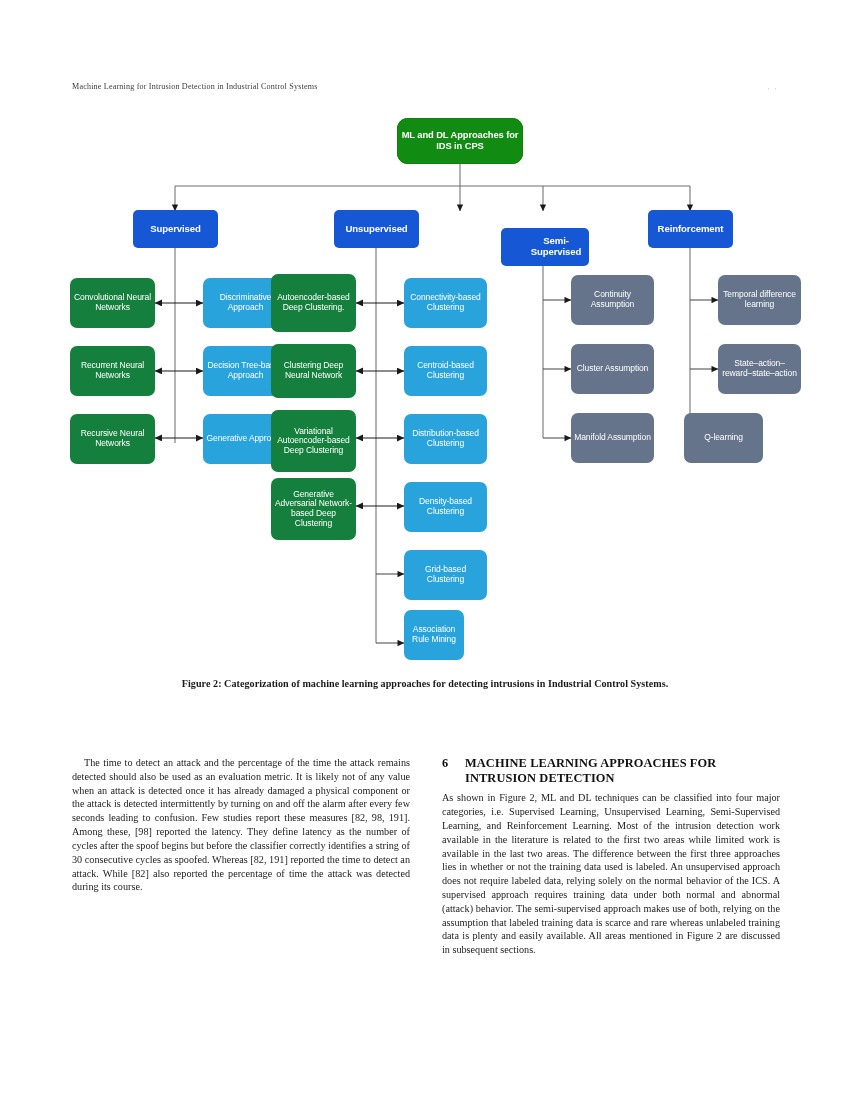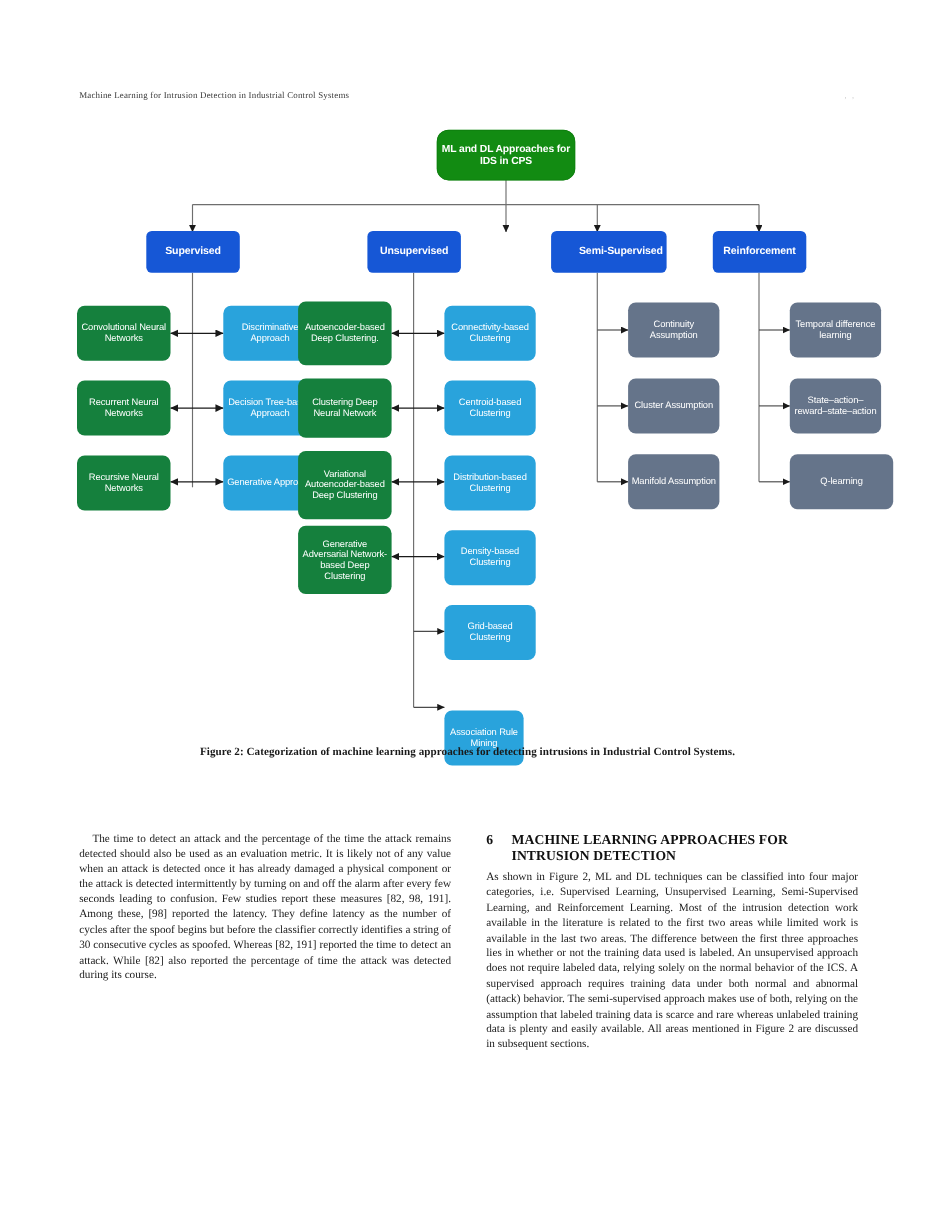--- a/index.html
+++ b/index.html
@@ -155,50 +155,50 @@
         <path d="M630,192 L658,192" marker-end="url(#ah2)"></path>
         <path d="M630,261 L658,261" marker-end="url(#ah2)"></path>
         <path d="M630,330 L658,330" marker-end="url(#ah2)"></path>
       </g>
     </svg>
 
     <div class="node n-root" style="left:337px;top:10px;width:126px;height:46px;">ML and DL Approaches for IDS in CPS</div>
 
     <div class="node n-cat" style="left:73px;top:102px;width:85px;height:38px;">Supervised</div>
     <div class="node n-cat" style="left:274px;top:102px;width:85px;height:38px;">Unsupervised</div>
-    <div class="node n-cat" style="left:441px;top:102px;width:105px;height:38px;padding-left:25px;">Semi-Supervised</div>
+    <div class="node n-cat" style="left:441px;top:120px;width:88px;height:38px;padding-left:25px;">Semi-Supervised</div>
     <div class="node n-cat" style="left:588px;top:102px;width:85px;height:38px;">Reinforcement</div>
 
     <div class="node n-brown" style="left:10px;top:170px;width:85px;height:50px;">Convolutional Neural Networks</div>
     <div class="node n-brown" style="left:10px;top:238px;width:85px;height:50px;">Recurrent Neural Networks</div>
     <div class="node n-brown" style="left:10px;top:306px;width:85px;height:50px;">Recursive Neural Networks</div>
 
     <div class="node n-blue" style="left:143px;top:170px;width:85px;height:50px;">Discriminative Approach</div>
     <div class="node n-blue" style="left:143px;top:238px;width:85px;height:50px;">Decision Tree-based Approach</div>
     <div class="node n-blue" style="left:143px;top:306px;width:85px;height:50px;">Generative Approach</div>
 
     <div class="node n-brown" style="left:211px;top:166px;width:85px;height:58px;">Autoencoder-based Deep Clustering.</div>
     <div class="node n-brown" style="left:211px;top:236px;width:85px;height:54px;">Clustering Deep Neural Network</div>
     <div class="node n-brown" style="left:211px;top:302px;width:85px;height:62px;">Variational Autoencoder-based Deep Clustering</div>
     <div class="node n-brown" style="left:211px;top:370px;width:85px;height:62px;">Generative Adversarial Network-based Deep Clustering</div>
 
     <div class="node n-blue" style="left:344px;top:170px;width:83px;height:50px;">Connectivity-based Clustering</div>
     <div class="node n-blue" style="left:344px;top:238px;width:83px;height:50px;">Centroid-based Clustering</div>
     <div class="node n-blue" style="left:344px;top:306px;width:83px;height:50px;">Distribution-based Clustering</div>
     <div class="node n-blue" style="left:344px;top:374px;width:83px;height:50px;">Density-based Clustering</div>
     <div class="node n-blue" style="left:344px;top:442px;width:83px;height:50px;">Grid-based Clustering</div>
-    <div class="node n-blue" style="left:344px;top:538px;width:72px;height:50px;">Association Rule Mining</div>
+    <div class="node n-blue" style="left:344px;top:502px;width:60px;height:50px;">Association Rule Mining</div>
 
     <div class="node n-gray" style="left:511px;top:167px;width:83px;height:50px;">Continuity Assumption</div>
     <div class="node n-gray" style="left:511px;top:236px;width:83px;height:50px;">Cluster Assumption</div>
     <div class="node n-gray" style="left:511px;top:305px;width:83px;height:50px;">Manifold Assumption</div>
 
     <div class="node n-gray" style="left:658px;top:167px;width:83px;height:50px;">Temporal difference learning</div>
     <div class="node n-gray" style="left:658px;top:236px;width:83px;height:50px;">State–action–reward–state–action</div>
-    <div class="node n-gray" style="left:658px;top:305px;width:94px;height:50px;">Q-learning</div>
+    <div class="node n-gray" style="left:624px;top:305px;width:79px;height:50px;">Q-learning</div>
   </div>
 
   <div class="caption">Figure 2: Categorization of machine learning approaches for detecting intrusions in Industrial Control Systems.</div>
 
   <div class="cols">
 
     <div class="col col-l">
       <p class="body indent">The time to detect an attack and the percentage of the time the attack remains detected should also be used as an evaluation metric. It is likely not of any value when an attack is detected once it has already damaged a physical component or the attack is detected intermittently by turning on and off the alarm after every few seconds leading to confusion. Few studies report these measures [82, 98, 191]. Among these, [98] reported the latency. They define latency as the number of cycles after the spoof begins but before the classifier correctly identifies a string of 30 consecutive cycles as spoofed. Whereas [82, 191] reported the time to detect an attack. While [82] also reported the percentage of time the attack was detected during its course.</p>
     </div>
 

